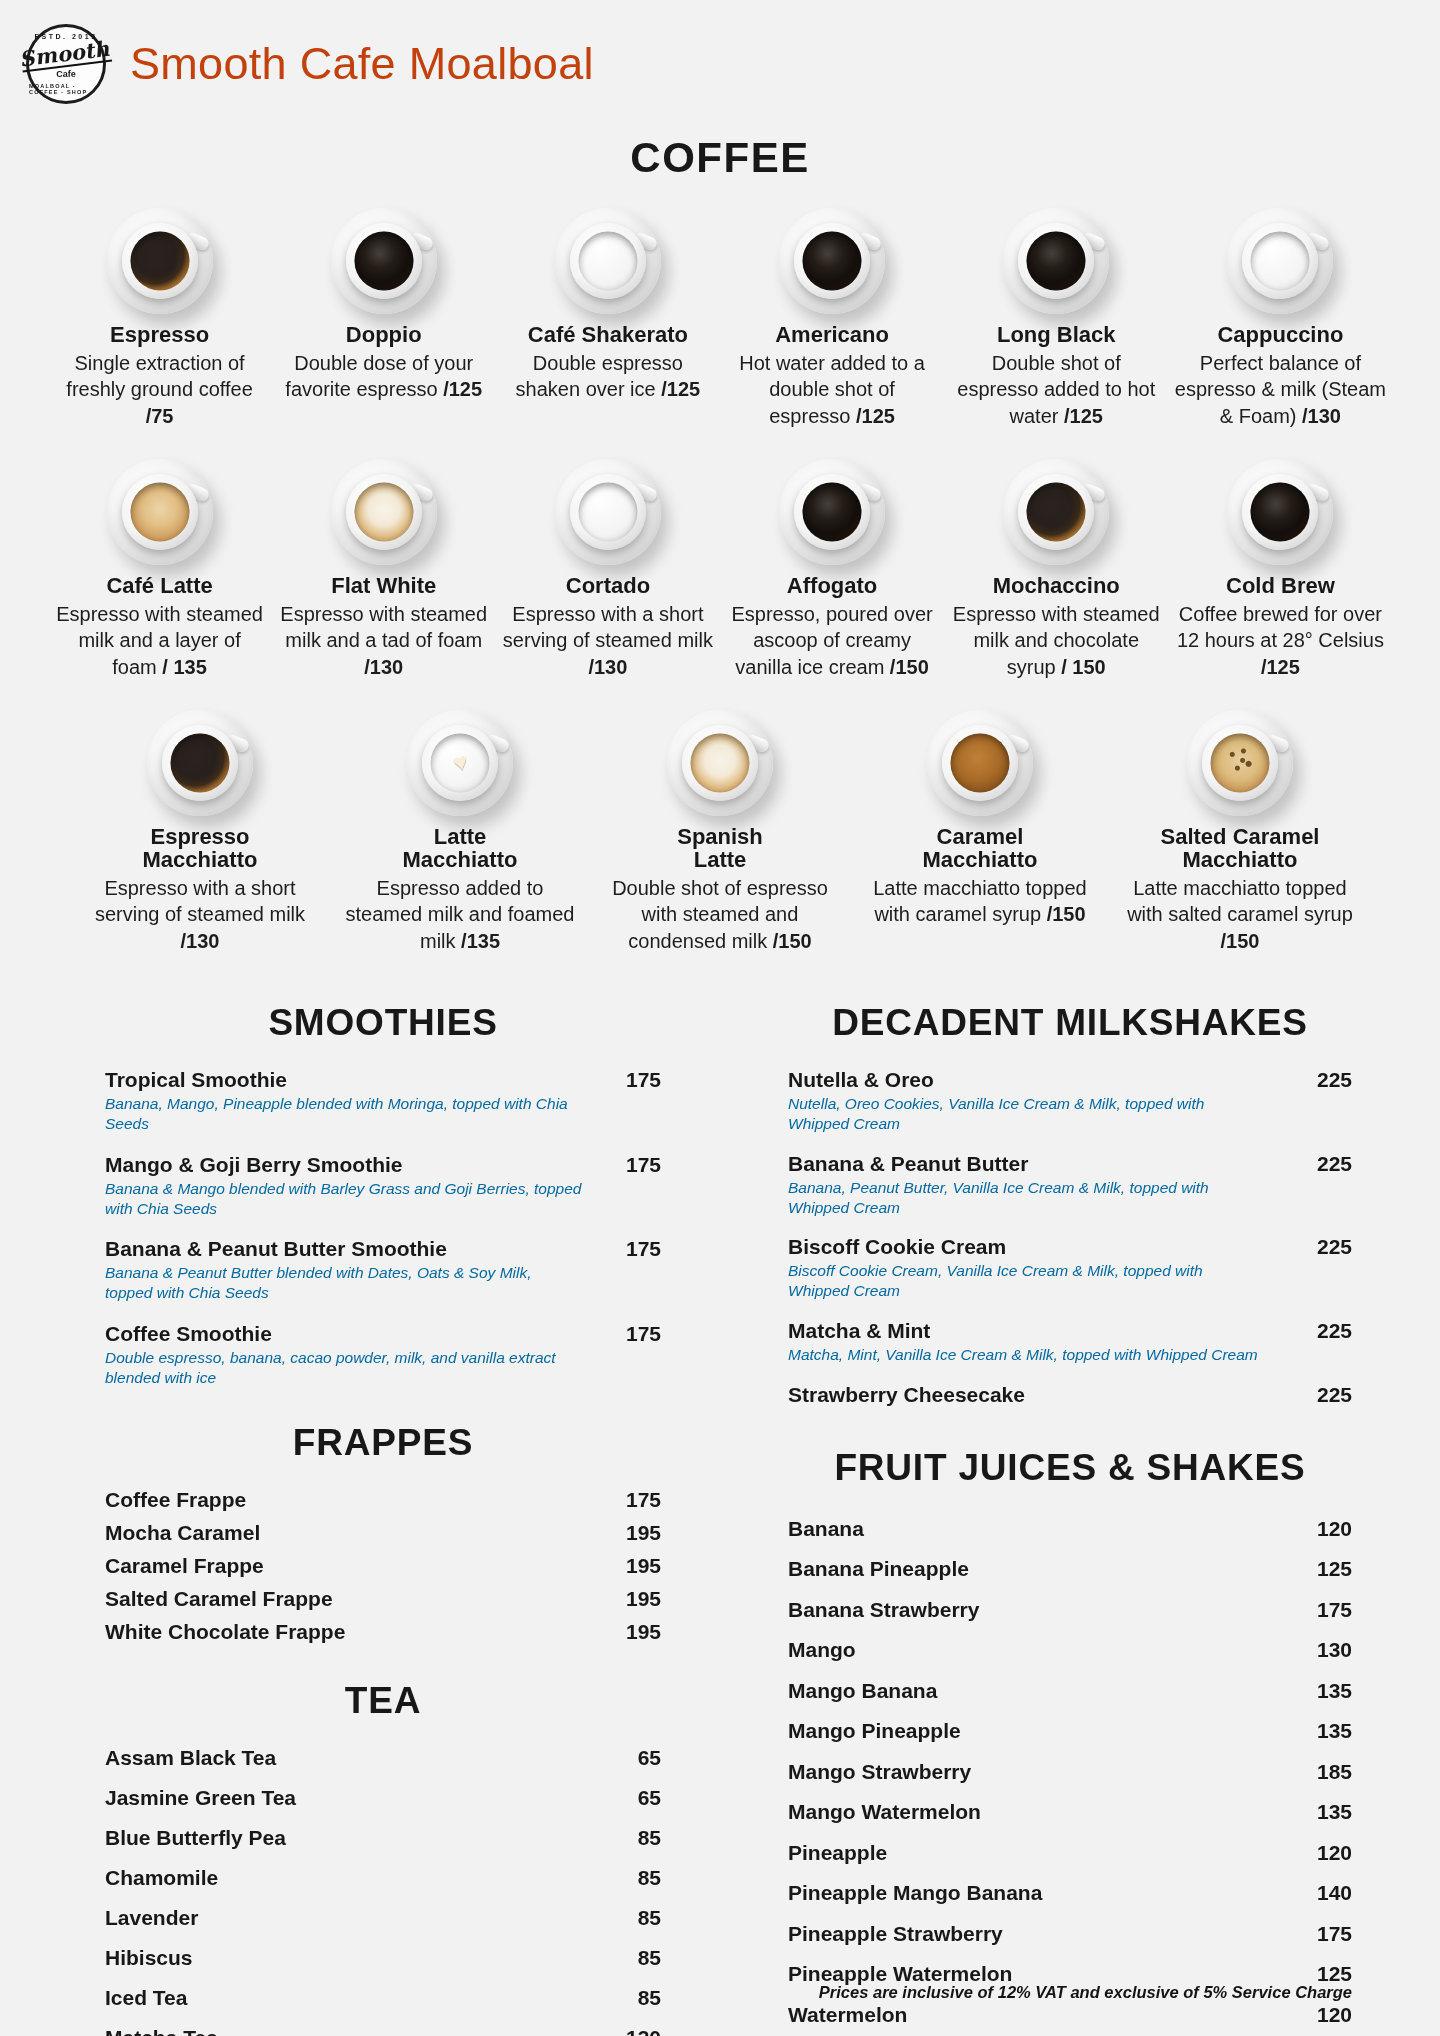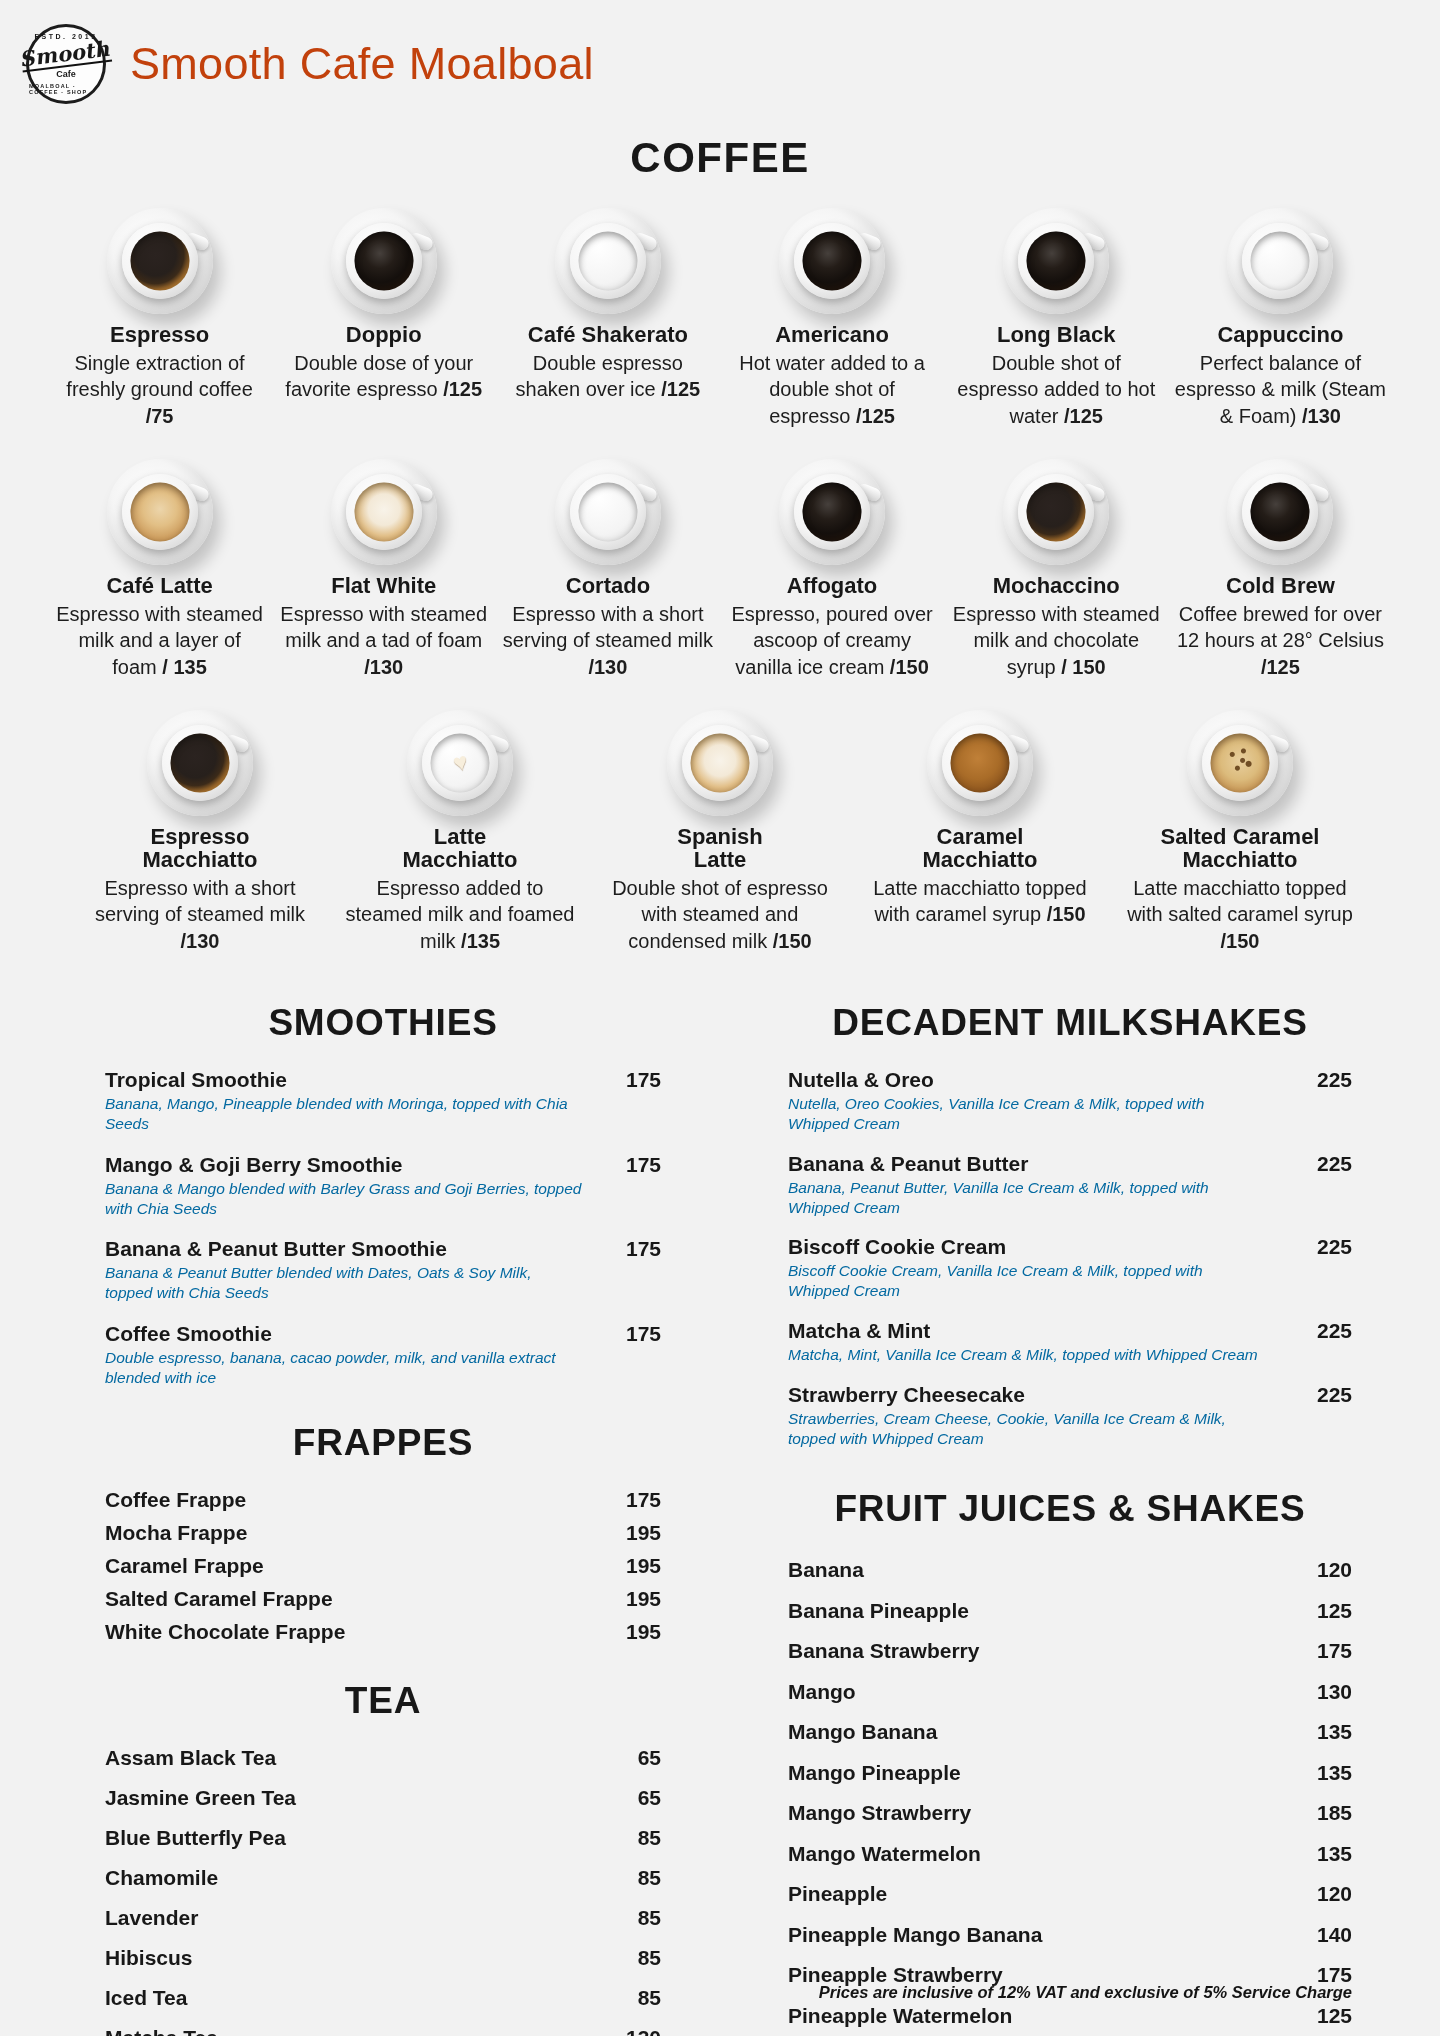--- a/index.html
+++ b/index.html
@@ -332,21 +332,21 @@
         <h2 class="sec-title">FRAPPES</h2>
         <div id="frappes-items">
             <div class="m-item">
               <div class="m-line">
                 <span class="m-name">Coffee Frappe</span>
                 <span class="m-price">175</span>
               </div>
             </div>
             <div class="m-item">
               <div class="m-line">
-                <span class="m-name">Mocha Frappe</span>
+                <span class="m-name">Mocha Caramel</span>
                 <span class="m-price">195</span>
               </div>
             </div>
             <div class="m-item">
               <div class="m-line">
                 <span class="m-name">Caramel Frappe</span>
                 <span class="m-price">195</span>
               </div>
             </div>
             <div class="m-item">
@@ -453,21 +453,20 @@
                 <span class="m-name">Matcha &amp; Mint</span>
                 <span class="m-price">225</span>
               </div>
               <p class="m-desc">Matcha, Mint, Vanilla Ice Cream &amp; Milk, topped with Whipped Cream</p>
             </div>
             <div class="m-item">
               <div class="m-line">
                 <span class="m-name">Strawberry Cheesecake</span>
                 <span class="m-price">225</span>
               </div>
-              <p class="m-desc">Strawberries, Cream Cheese, Cookie, Vanilla Ice Cream &amp; Milk, topped with Whipped Cream</p>
             </div>
           </div>
       </section>
       <section id="juices">
         <h2 class="sec-title">FRUIT JUICES &amp; SHAKES</h2>
         <div id="juices-items">
             <div class="m-item">
               <div class="m-line">
                 <span class="m-name">Banana</span>
                 <span class="m-price">120</span>

